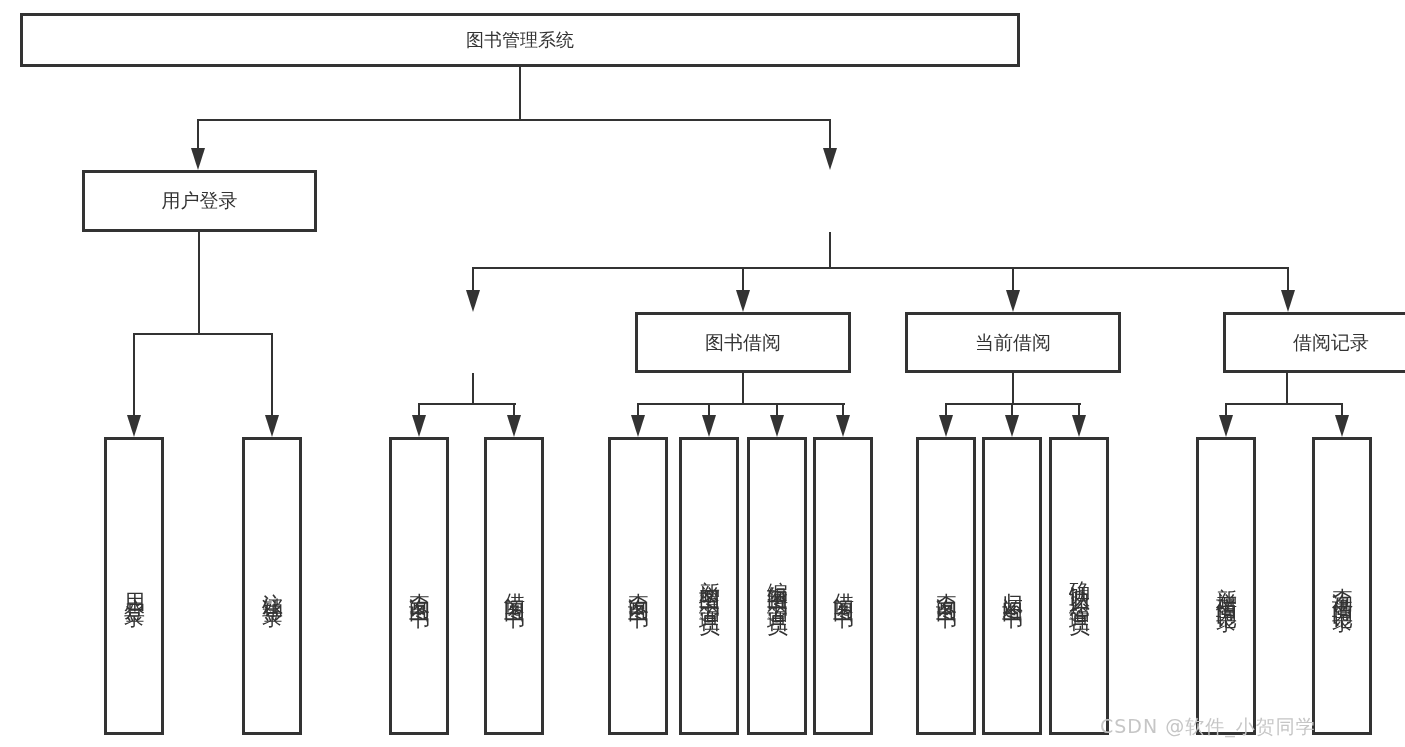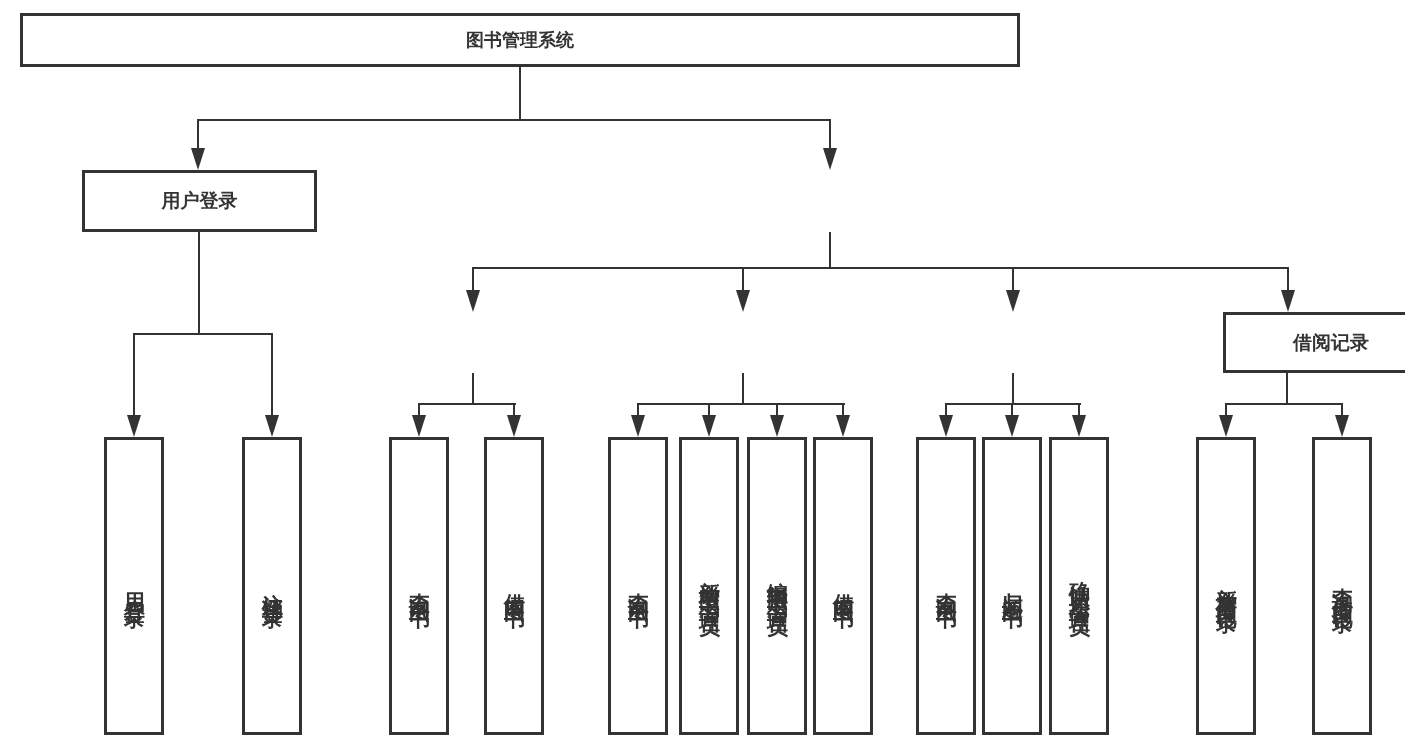--- a/index.html
+++ b/index.html
@@ -3,21 +3,21 @@
 <meta charset="utf-8">
 <style>
   html,body{margin:0;padding:0;}
   body{
     width:1405px;height:747px;position:relative;background:#ffffff;
     font-family:"DejaVu Sans","Liberation Sans",sans-serif;color:#333333;overflow:hidden;
   }
   .canvas{position:absolute;inset:0;}
   .node{
     position:absolute;box-sizing:border-box;border:3px solid #333333;background:#ffffff;
-    display:flex;align-items:center;justify-content:center;text-align:center;font-weight:bold;
+    display:flex;align-items:center;justify-content:center;text-align:center;
   }
   .root{left:20px;top:13px;width:1000px;height:54px;font-size:18px;}
   .l2{top:170px;width:235px;height:62px;font-size:19px;}
   .l3{top:312px;width:216px;height:61px;font-size:19px;}
   .leaf{
     top:437px;height:298px;width:60px;font-size:21px;
     writing-mode:vertical-lr;text-orientation:mixed;letter-spacing:5px;line-height:1;
   }
   .vline{position:absolute;width:2px;background:#333333;}
   .hline{position:absolute;height:2px;background:#333333;}
@@ -33,20 +33,22 @@
 </style>
 </head>
 <body>
 
 <div class="canvas">
 
   <div class="node root">图书管理系统</div>
 
   <div class="node l2" style="left:82px;">用户登录</div>
 
+  <div class="node l3" style="left:635px;">图书借阅</div>
+  <div class="node l3" style="left:905px;">当前借阅</div>
   <div class="node l3" style="left:1223px;">借阅记录</div>
 
   <div class="node leaf" style="left:104px;">用户登录</div>
   <div class="node leaf" style="left:242px;">注销登录</div>
 
   <div class="node leaf" style="left:389px;">查询图书</div>
   <div class="node leaf" style="left:484px;">借阅图书</div>
 
   <div class="node leaf" style="left:608px;">查询图书</div>
   <div class="node leaf" style="left:679px;">新增图书（管理员）</div>
@@ -126,13 +128,14 @@
 
   <div>
     <div class="vline" style="left:1286px;top:373px;height:32px;"></div>
     <div class="hline" style="left:1225px;top:403px;width:118px;"></div>
     <div class="vline" style="left:1225px;top:403px;height:14px;"></div>
     <div class="vline" style="left:1341px;top:403px;height:14px;"></div>
     <div class="arrow" style="left:1219px;top:415px;"></div>
     <div class="arrow" style="left:1335px;top:415px;"></div>
   </div>
 
+  <div class="watermark">CSDN @软件_小贺同学</div>
 </div>
 
 </body></html>

